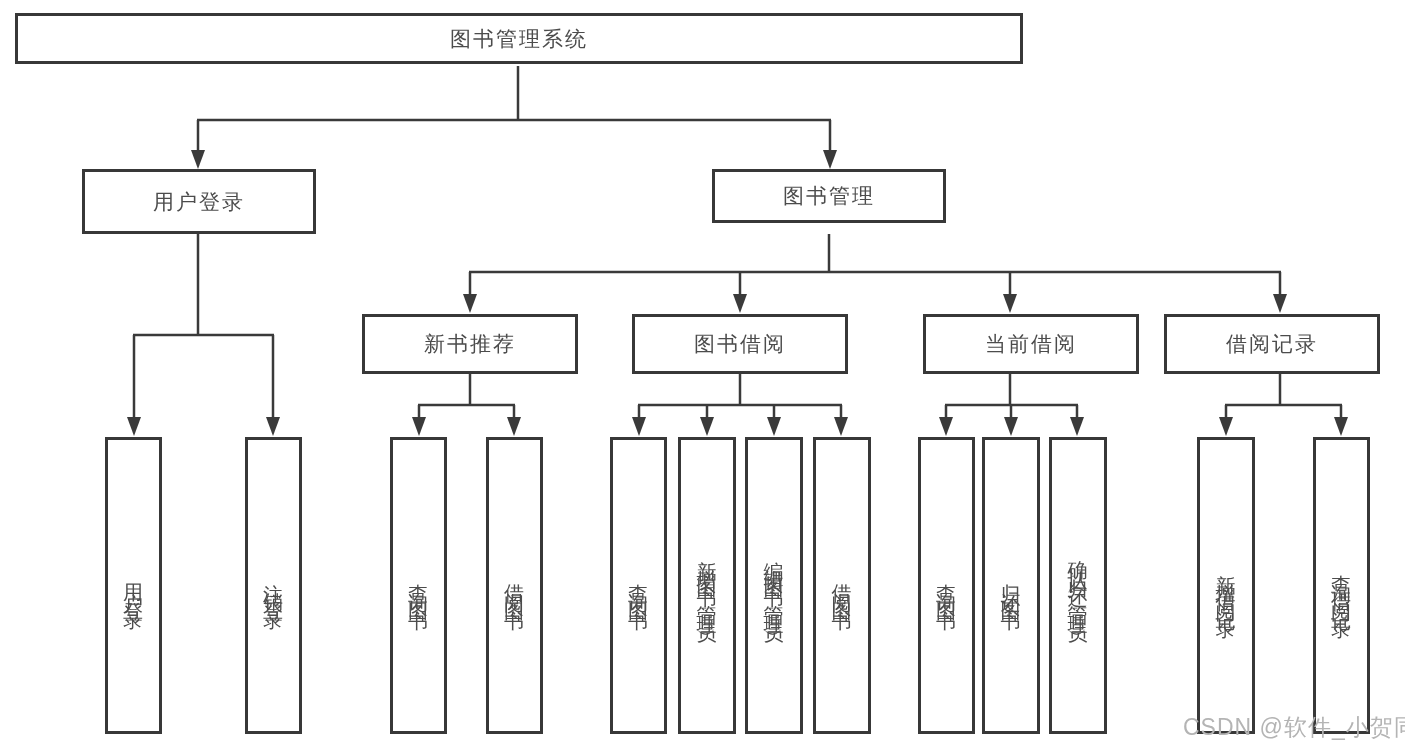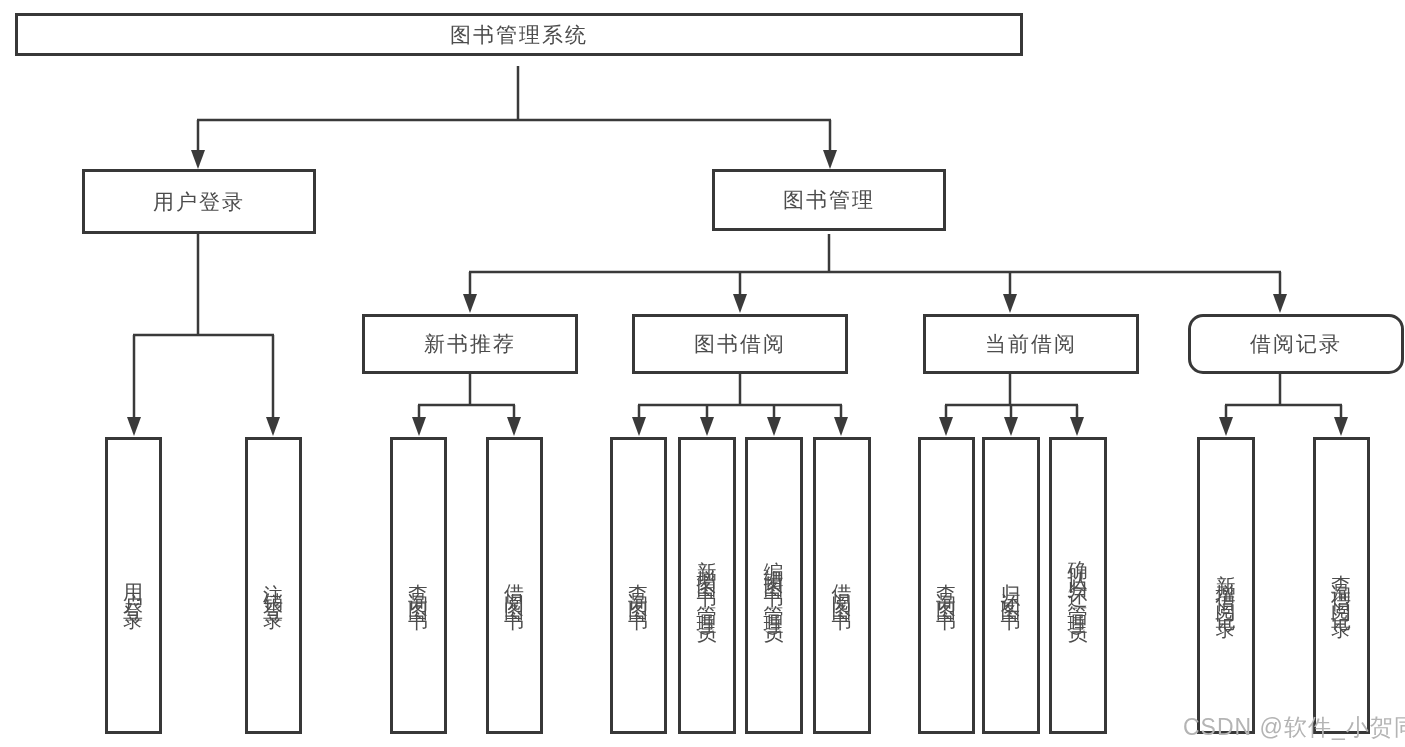--- a/index.html
+++ b/index.html
@@ -38,28 +38,28 @@
   }
   .leaf span {
     writing-mode: vertical-rl;
     text-orientation: mixed;
     font-size: 20px;
     letter-spacing: 9px;
     line-height: 1;
     white-space: nowrap;
   }
   
-  .n-root   { left: 15px;  top: 13px;  width: 1008px; height: 43px; }
+  .n-root   { left: 15px;  top: 13px;  width: 1008px; height: 51px; }
   .n-login  { left: 82px;  top: 169px; width: 234px;  height: 65px; }
-  .n-mgmt   { left: 712px; top: 169px; width: 234px;  height: 62px; }
+  .n-mgmt   { left: 712px; top: 169px; width: 234px;  height: 54px; }
   .n-l3     { top: 314px; width: 216px; height: 60px; }
   .n-newrec { left: 362px; }
   .n-borrow { left: 632px; }
   .n-cur    { left: 902px; margin-left: 21px; }
-  .n-rec    { left: 1188px; border-radius: 15px; }
+  .n-rec    { left: 1164px; }
   .leaf     { top: 437px; width: 57px; height: 297px; }
   .lf1  { left: 105px; }
   .lf2  { left: 245px; }
   .lf3  { left: 390px; }
   .lf4  { left: 486px; }
   .lf5  { left: 610px; }
   .lf6  { left: 678px; width: 58px; }
   .lf7  { left: 745px; width: 58px; }
   .lf8  { left: 813px; width: 58px; }
   .lf9  { left: 918px; }

